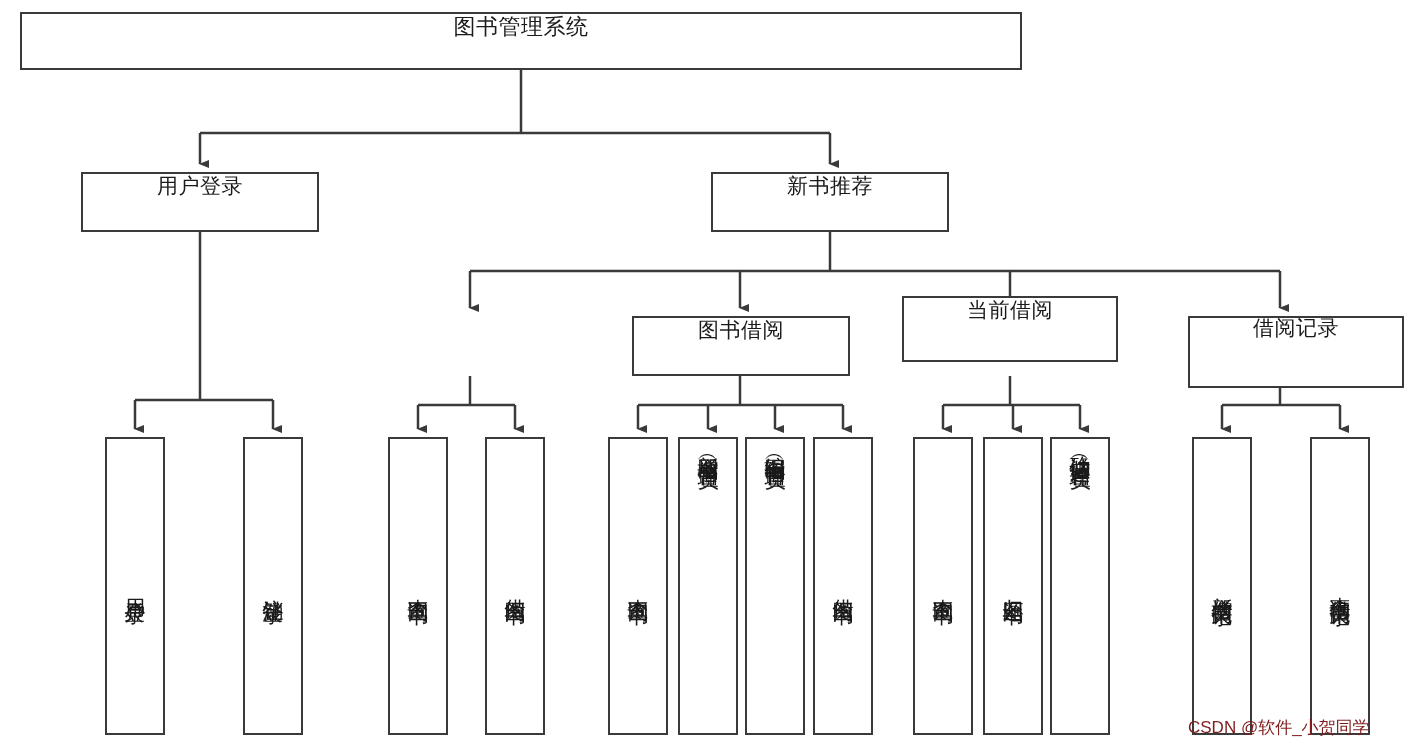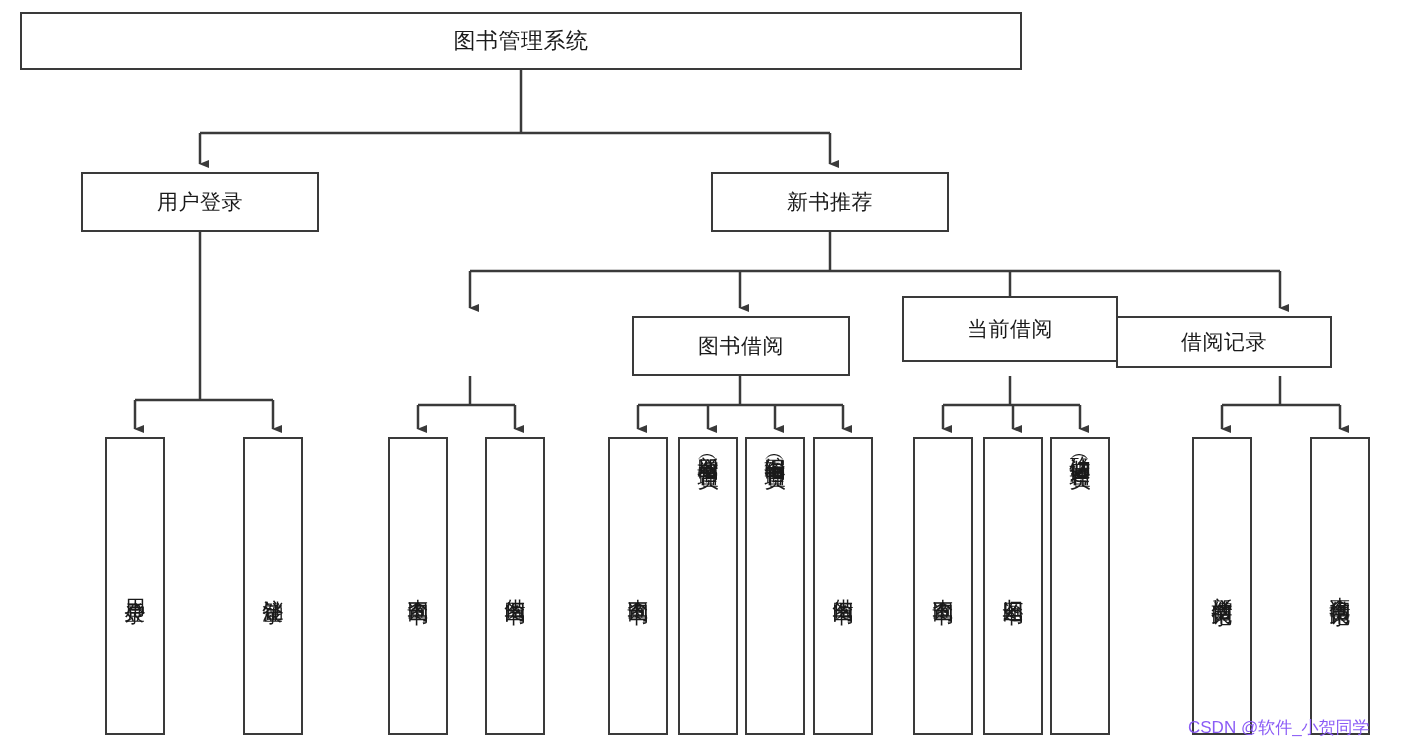--- a/index.html
+++ b/index.html
@@ -25,21 +25,21 @@
     width: 1405px;
     height: 747px;
     pointer-events: none;
   }
   .node {
     position: absolute;
     box-sizing: border-box;
     background: #ffffff;
     border: 2px solid #3a3a3a;
     display: flex;
-    align-items: center;
+    align-items: flex-start;
     justify-content: center;
     color: #1a1a1a;
     z-index: 2;
   }
   .node-label {
     display: block;
     text-align: center;
     line-height: 1.18;
     white-space: nowrap;
   }
@@ -69,21 +69,21 @@
     align-items: center;
   }
   .node.vert.align-top {
     align-items: flex-start;
   }
   .watermark {
     position: absolute;
     left: 1188px;
     top: 716px;
     font-size: 17px;
-    color: #8b5cf6;
+    color: #7f1d1d;
     white-space: nowrap;
     z-index: 3;
     font-family: "Liberation Sans", "DejaVu Sans", sans-serif;
   }
 </style>
 </head>
 <body>
 
 <div id="diagram-root">
 
@@ -148,21 +148,21 @@
   <div class="node horiz" style="left:711px; top:172px; width:238px; height:60px;">
     <span class="node-label">新书推荐</span>
   </div>
 
   <div class="node horiz" style="left:632px; top:316px; width:218px; height:60px;">
     <span class="node-label">图书借阅</span>
   </div>
   <div class="node horiz" style="left:902px; top:296px; width:216px; height:66px;">
     <span class="node-label">当前借阅</span>
   </div>
-  <div class="node horiz" style="left:1116px; top:316px; width:216px; height:52px;">
+  <div class="node horiz" style="left:1188px; top:316px; width:216px; height:72px;font-family:Liberation Mono, monospace;">
     <span class="node-label">借阅记录</span>
   </div>
 
   <div class="node vert align-center" style="left:105px; top:437px; width:60px; height:298px;">
     <span class="node-label">用户登录</span>
   </div>
   <div class="node vert align-center" style="left:243px; top:437px; width:60px; height:298px;">
     <span class="node-label">注销登录</span>
   </div>
 

